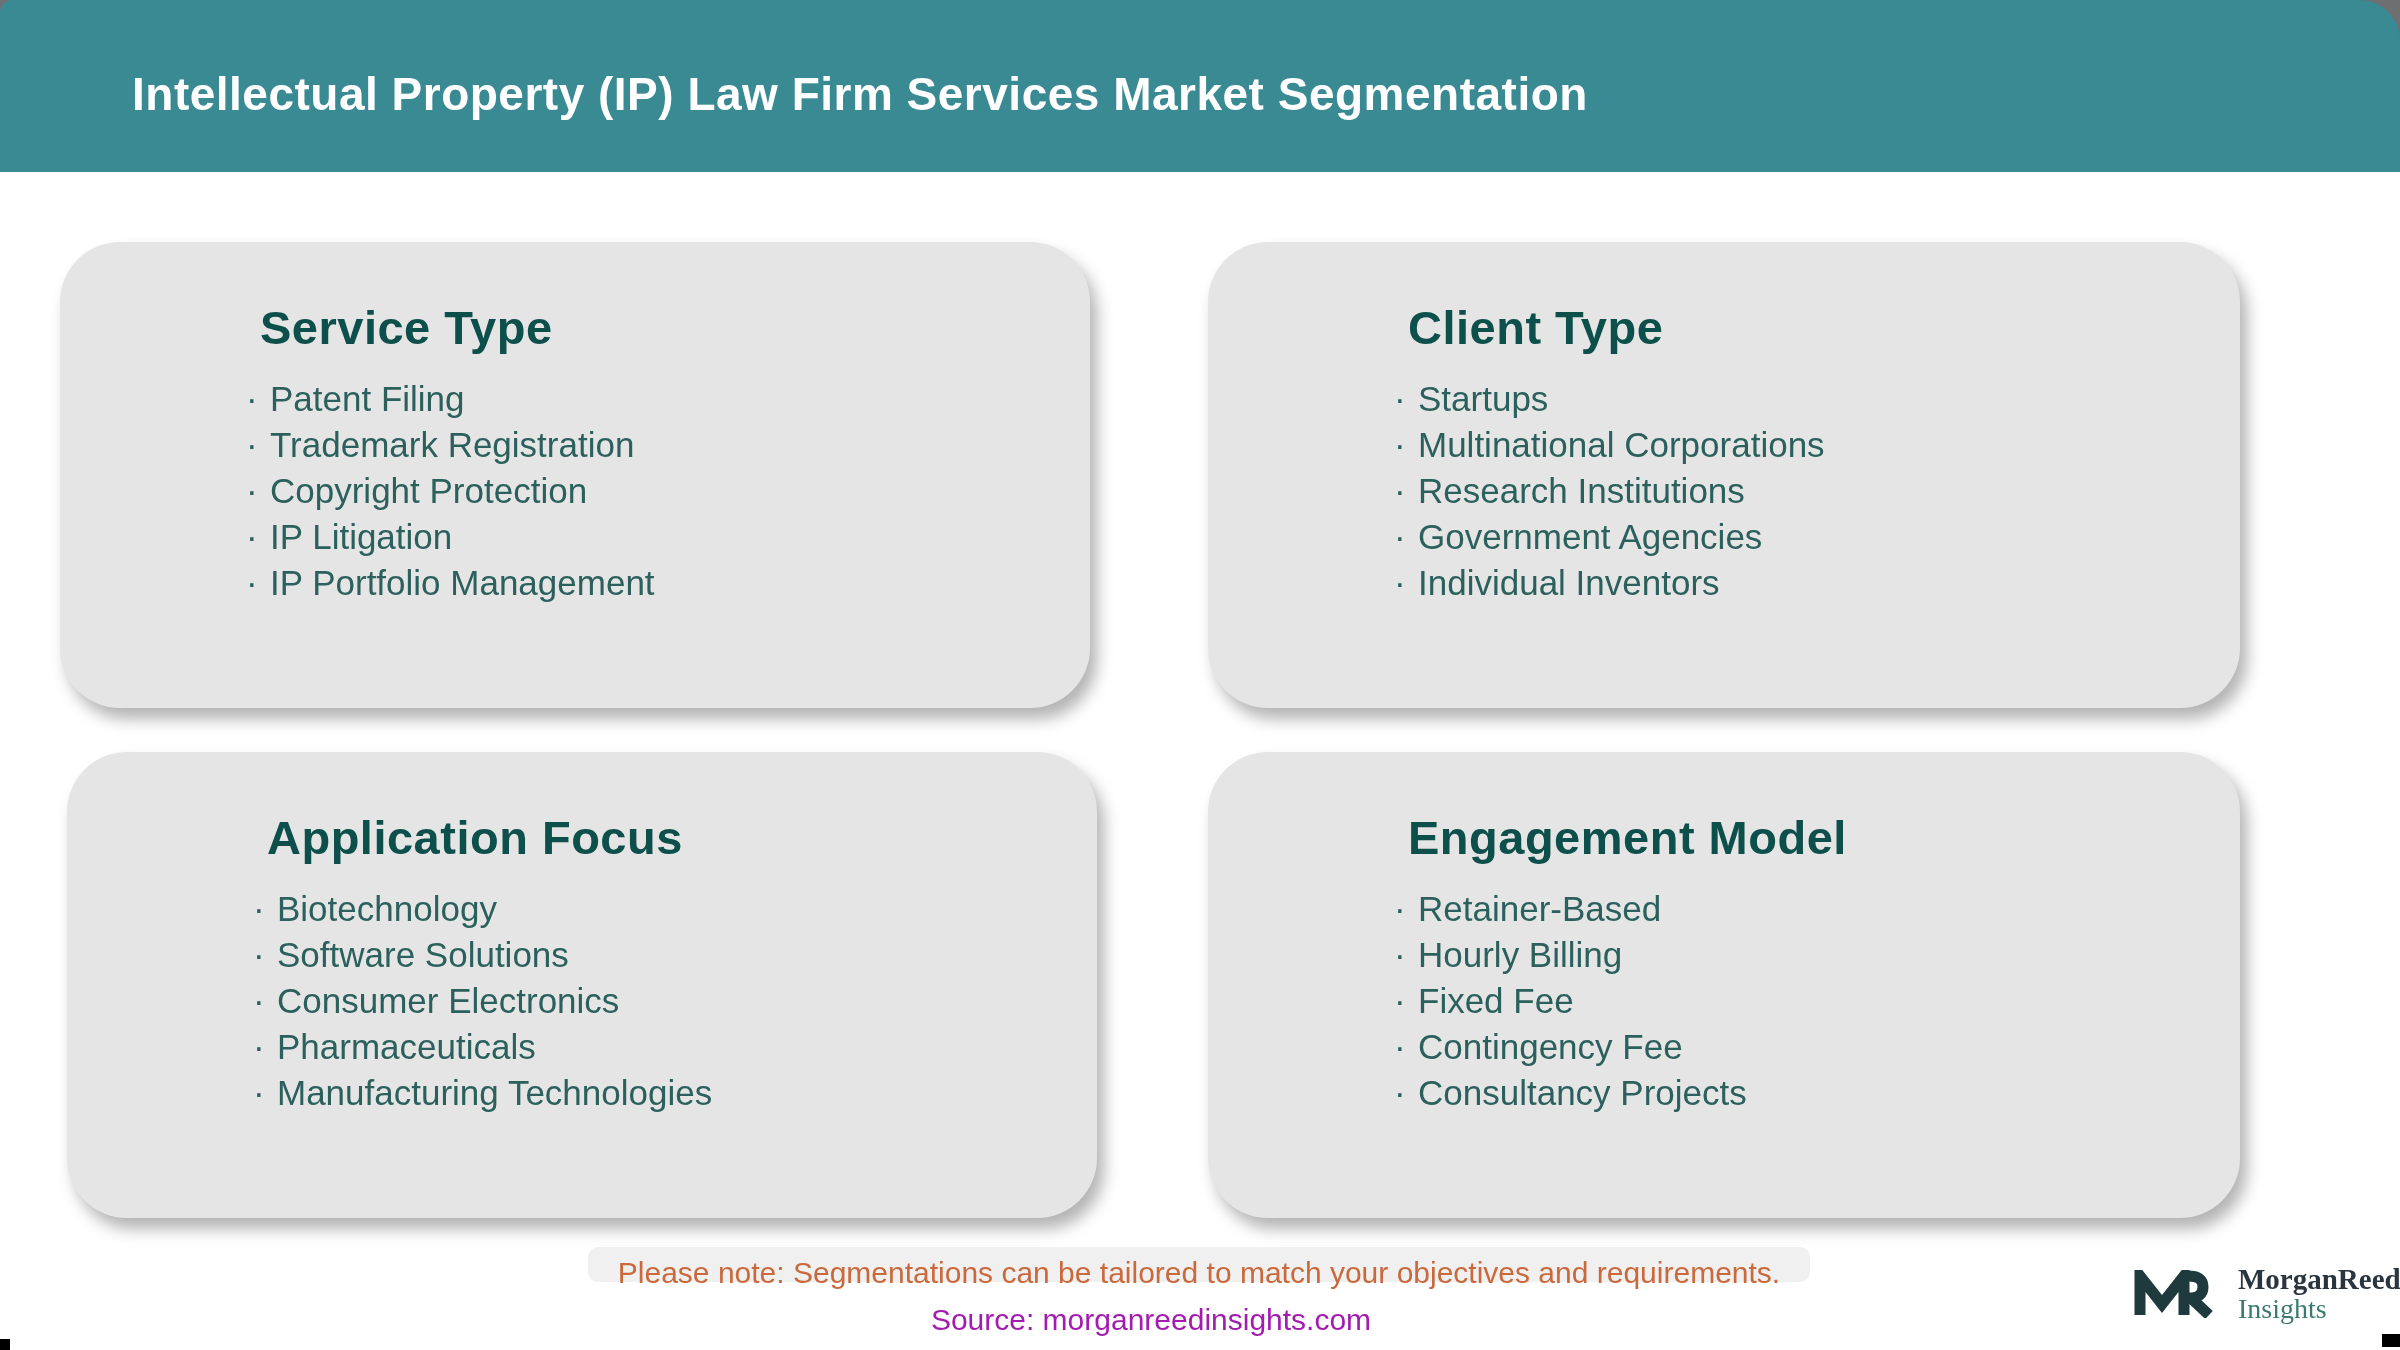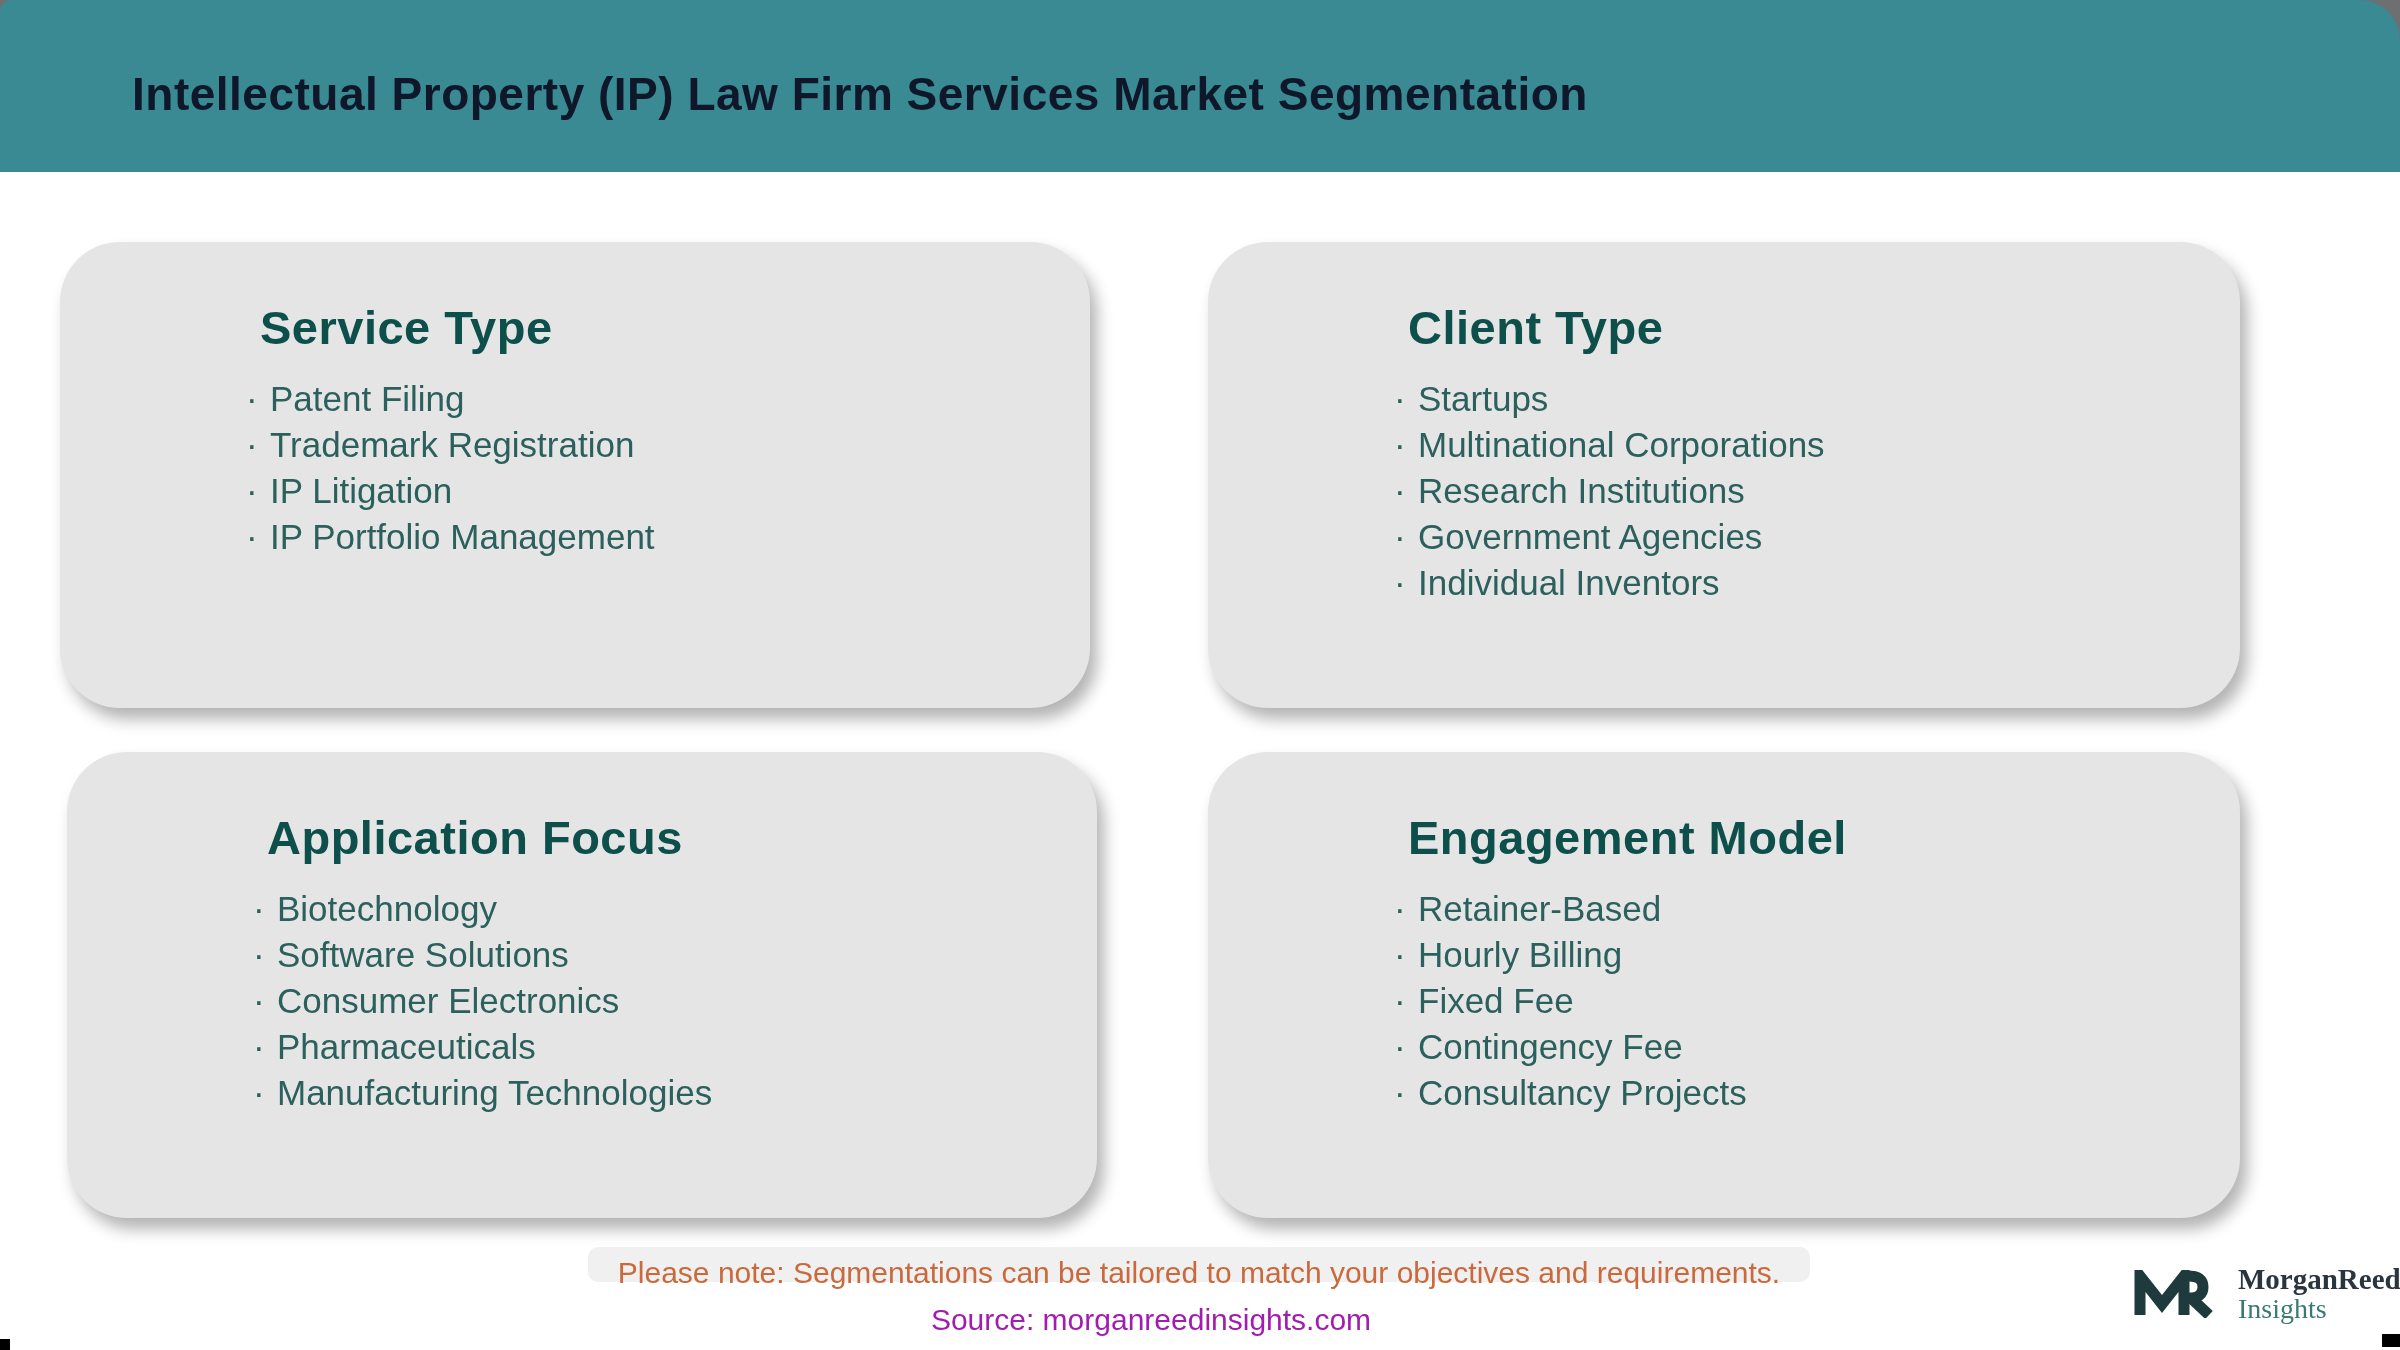--- a/index.html
+++ b/index.html
@@ -32,21 +32,21 @@
     display: flex;
     align-items: center;
   }
   .banner h1 {
     margin: 16px 0 0 132px;
     max-width: 1500px;
     font-size: 46px;
     line-height: 57px;
     font-weight: 700;
     letter-spacing: 0.5px;
-    color: #0f172a;
+    color: #ffffff;
   }
 
   
   .card {
     position: absolute;
     width: 1030px;
     height: 466px;
     background: #e5e5e5;
     border-radius: 60px;
     box-shadow: 7px 11px 16px rgba(0,0,0,0.30);
@@ -141,20 +141,21 @@
   <div class="banner-backdrop"></div>
   <header class="banner">
     <h1>Intellectual Property (IP) Law Firm Services Market Segmentation</h1>
   </header>
 
   <section class="card pos-1">
     <h2>Service Type</h2>
     <ul>
       <li><span class="bullet">·</span><span>Patent Filing</span></li>
       <li><span class="bullet">·</span><span>Trademark Registration</span></li>
+      <li><span class="bullet">·</span><span>Copyright Protection</span></li>
       <li><span class="bullet">·</span><span>IP Litigation</span></li>
       <li><span class="bullet">·</span><span>IP Portfolio Management</span></li>
     </ul>
   </section>
 
   <section class="card pos-2">
     <h2>Client Type</h2>
     <ul>
       <li><span class="bullet">·</span><span>Startups</span></li>
       <li><span class="bullet">·</span><span>Multinational Corporations</span></li>

